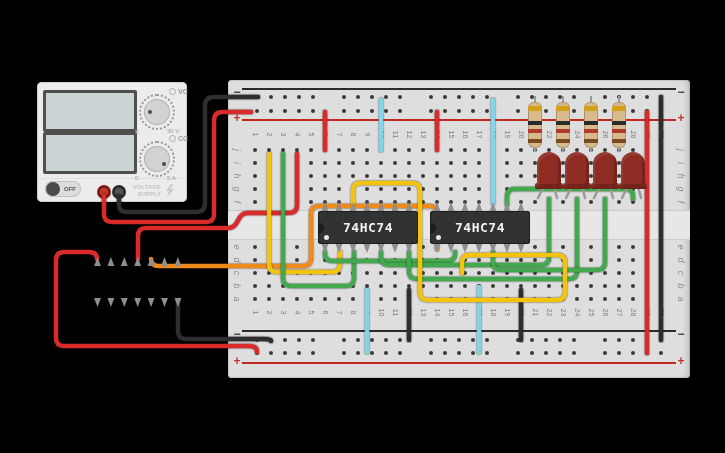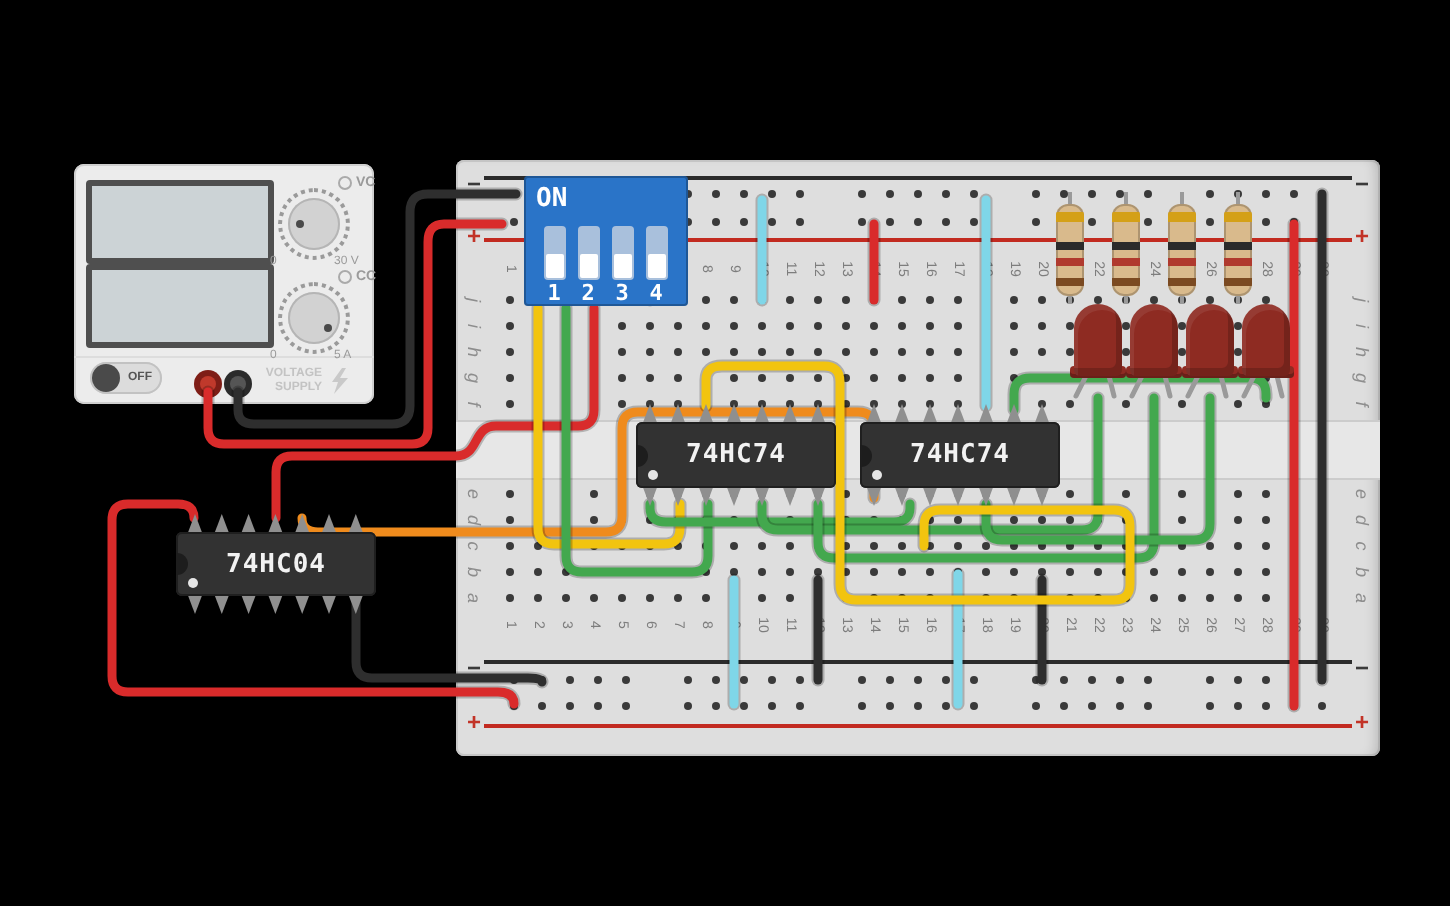--- a/index.html
+++ b/index.html
@@ -676,39 +676,20 @@
       <path d="M554,186 L557,198" fill="none" stroke="#9a9a9a" stroke-width="2.5" stroke-linecap="round" stroke-linejoin="round"></path>
       <path d="M572,186 L566,198" fill="none" stroke="#9a9a9a" stroke-width="2.5" stroke-linecap="round" stroke-linejoin="round"></path>
       <path d="M582,186 L585,198" fill="none" stroke="#9a9a9a" stroke-width="2.5" stroke-linecap="round" stroke-linejoin="round"></path>
       <path d="M600,186 L594,198" fill="none" stroke="#9a9a9a" stroke-width="2.5" stroke-linecap="round" stroke-linejoin="round"></path>
       <path d="M610,186 L613,198" fill="none" stroke="#9a9a9a" stroke-width="2.5" stroke-linecap="round" stroke-linejoin="round"></path>
       <path d="M628,186 L622,198" fill="none" stroke="#9a9a9a" stroke-width="2.5" stroke-linecap="round" stroke-linejoin="round"></path>
       <path d="M638,186 L641,198" fill="none" stroke="#9a9a9a" stroke-width="2.5" stroke-linecap="round" stroke-linejoin="round"></path>
     </svg>
 
   <div id="components">
-    <div id="dip">
-      <div id="dip-on">ON</div>
-    <div class="dip-track" style="left: 9.5px;">
-          <div class="dip-nub"></div>
-        </div>
-        <div class="dip-num" style="left: 9px;">1</div>
-        <div class="dip-track" style="left: 26.5px;">
-          <div class="dip-nub"></div>
-        </div>
-        <div class="dip-num" style="left: 26px;">2</div>
-        <div class="dip-track" style="left: 43.5px;">
-          <div class="dip-nub"></div>
-        </div>
-        <div class="dip-num" style="left: 43px;">3</div>
-        <div class="dip-track" style="left: 60.5px;">
-          <div class="dip-nub"></div>
-        </div>
-        <div class="dip-num" style="left: 60px;">4</div>
-      </div>
   <div class="chip" style="left: 318px; top: 211px; width: 100px; height: 33px;">74HC74<div class="chip-notch"></div><div class="chip-dot"></div></div>
       <div class="pin pin-up" style="left: 320.5px; top: 202px;"></div>
       <div class="pin pin-down" style="left: 320.5px; top: 244px;"></div>
       <div class="pin pin-up" style="left: 334.5px; top: 202px;"></div>
       <div class="pin pin-down" style="left: 334.5px; top: 244px;"></div>
       <div class="pin pin-up" style="left: 348.5px; top: 202px;"></div>
       <div class="pin pin-down" style="left: 348.5px; top: 244px;"></div>
       <div class="pin pin-up" style="left: 362.5px; top: 202px;"></div>
       <div class="pin pin-down" style="left: 362.5px; top: 244px;"></div>
       <div class="pin pin-up" style="left: 376.5px; top: 202px;"></div>
@@ -725,21 +706,20 @@
       <div class="pin pin-up" style="left: 460.5px; top: 202px;"></div>
       <div class="pin pin-down" style="left: 460.5px; top: 244px;"></div>
       <div class="pin pin-up" style="left: 474.5px; top: 202px;"></div>
       <div class="pin pin-down" style="left: 474.5px; top: 244px;"></div>
       <div class="pin pin-up" style="left: 488.5px; top: 202px;"></div>
       <div class="pin pin-down" style="left: 488.5px; top: 244px;"></div>
       <div class="pin pin-up" style="left: 502.5px; top: 202px;"></div>
       <div class="pin pin-down" style="left: 502.5px; top: 244px;"></div>
       <div class="pin pin-up" style="left: 516.5px; top: 202px;"></div>
       <div class="pin pin-down" style="left: 516.5px; top: 244px;"></div>
-      <div class="chip" style="left: 88px; top: 266px; width: 100px; height: 32px;">74HC04<div class="chip-notch"></div><div class="chip-dot"></div></div>
       <div class="pin pin-up" style="left: 93px; top: 257px;"></div>
       <div class="pin pin-down" style="left: 93px; top: 298px;"></div>
       <div class="pin pin-up" style="left: 106.4px; top: 257px;"></div>
       <div class="pin pin-down" style="left: 106.4px; top: 298px;"></div>
       <div class="pin pin-up" style="left: 119.8px; top: 257px;"></div>
       <div class="pin pin-down" style="left: 119.8px; top: 298px;"></div>
       <div class="pin pin-up" style="left: 133.2px; top: 257px;"></div>
       <div class="pin pin-down" style="left: 133.2px; top: 298px;"></div>
       <div class="pin pin-up" style="left: 146.6px; top: 257px;"></div>
       <div class="pin pin-down" style="left: 146.6px; top: 298px;"></div>

